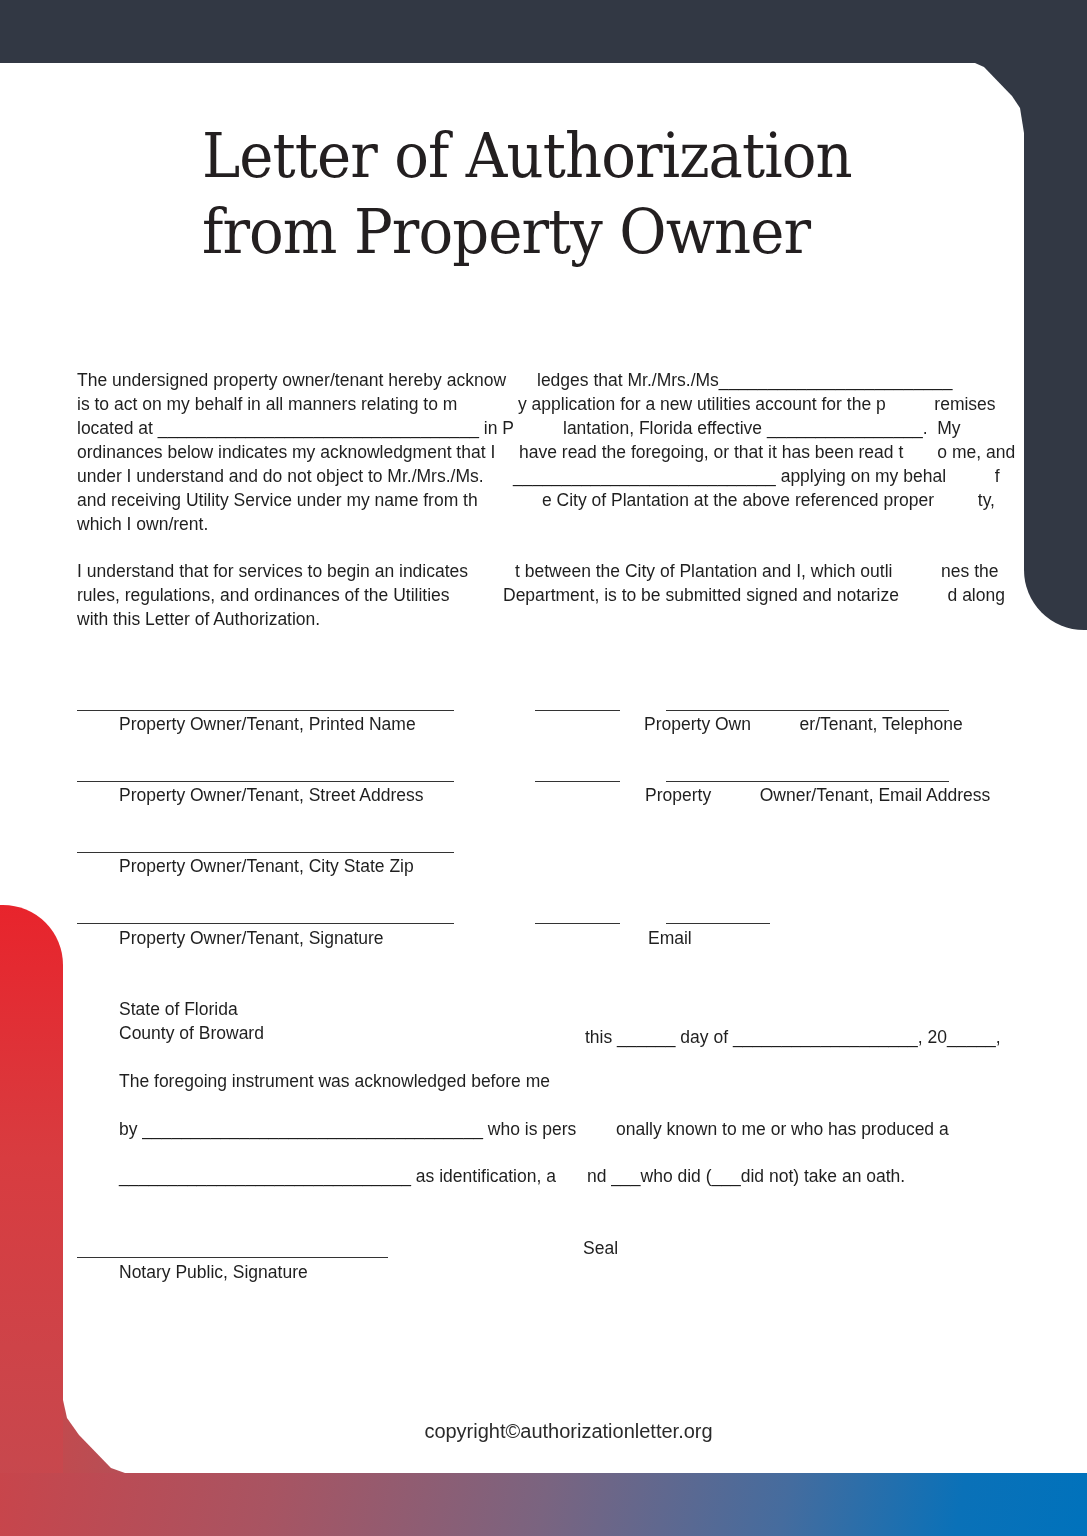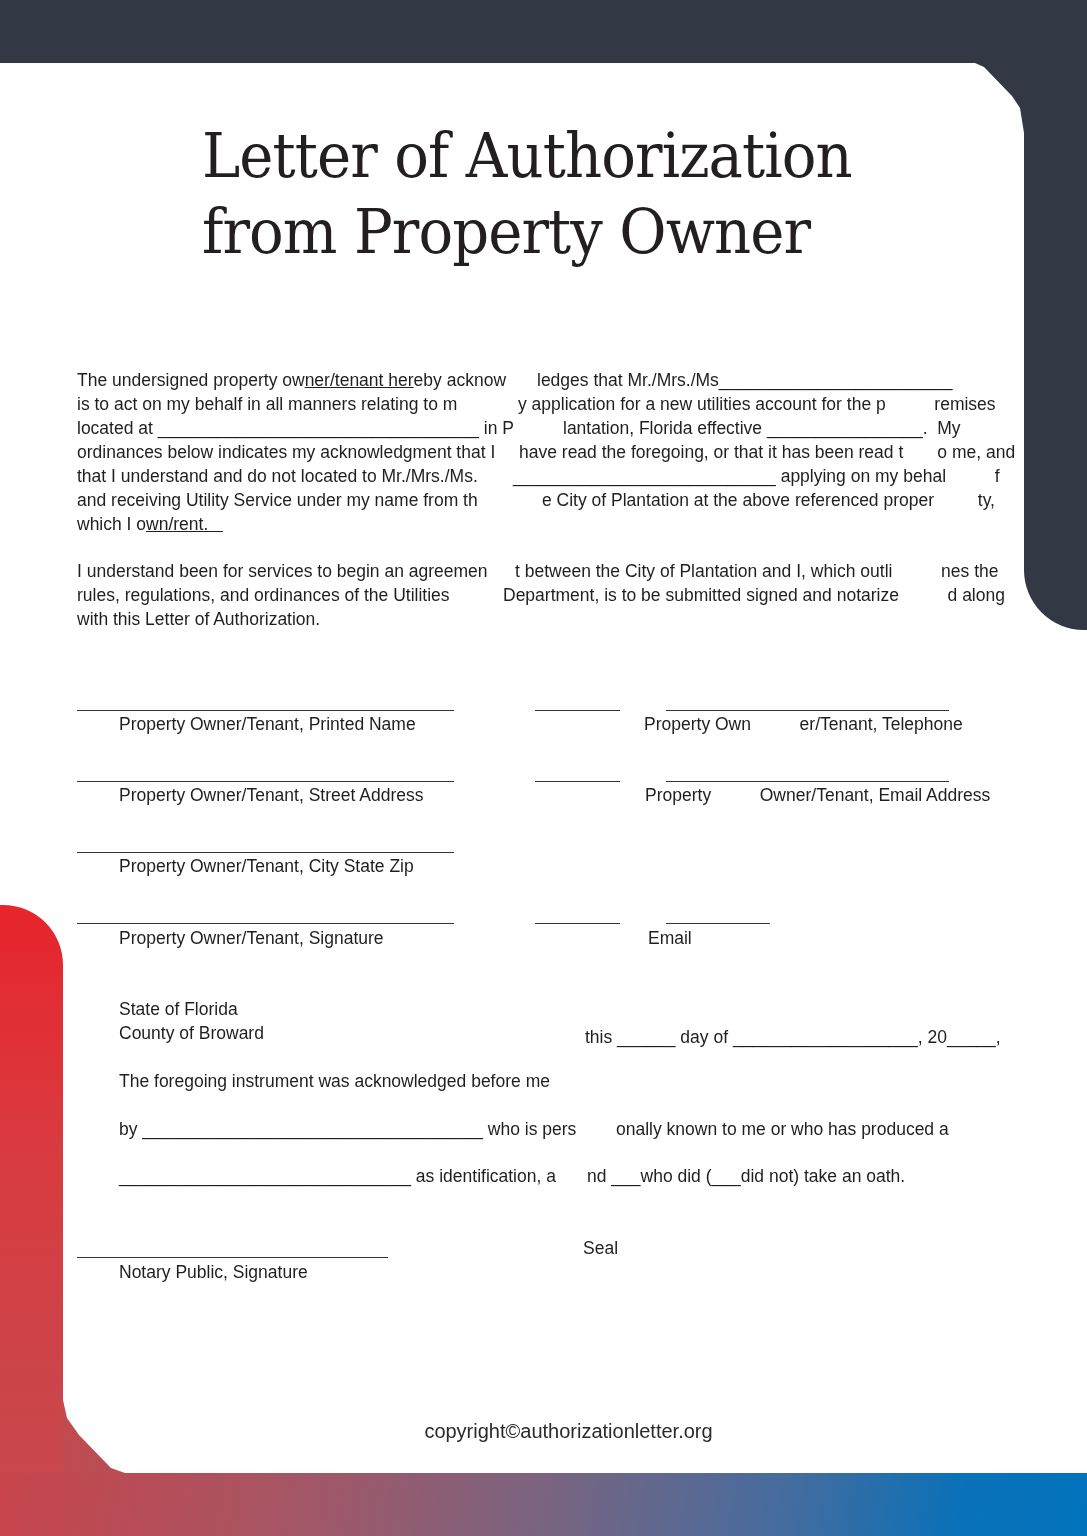--- a/index.html
+++ b/index.html
@@ -23,21 +23,21 @@
   .corner-bl { position: absolute; left: 63px; top: 1390px; width: 80px; height: 83px;
     background: linear-gradient(100deg, #c24a4e 0%, #b35058 100%); }
   .corner-bl-white { position: absolute; left: 0; top: 0; width: 80px; height: 83px; background: #ffffff;
     clip-path: polygon(0 0, 80px 0, 80px 83px, 62px 83px, 48px 78px, 16px 45px, 4px 28px, 0 10px); }
 
   .title { position: absolute; left: 202px; top: 118px; margin: 0;
     font-family: "DejaVu Serif", "Liberation Serif", serif; font-weight: normal;
     font-size: 62px; line-height: 76px; color: #231f20; letter-spacing: -1px; transform: scaleX(0.93); transform-origin: left top; }
 
   .line { position: absolute; font-size: 17.5px; line-height: 24px; white-space: pre; color: #1f1f1f; }
-  .u { text-decoration: underline; }
+  .u { }
   .rule { position: absolute; height: 0; border-top: 1px solid #333; }
   .label { position: absolute; font-size: 17.5px; line-height: 22px; white-space: pre; color: #1f1f1f; margin-left: 42px; }
   .copyright { position: absolute; left: 0; width: 1137px; top: 1420px; text-align: center; font-size: 20px; color: #2a2a2a; }
 </style>
 </head>
 <body>
 
 <div class="top-band"></div>
 <div class="right-band"></div>
 <div class="corner-tr">
@@ -60,31 +60,31 @@
 
   <div class="line" style="left:77px; top:392px;">is to act on my behalf in all manners relating to m</div>
   <div class="line" style="left:518px; top:392px;">y application for a new utilities account for the p          remises</div>
 
   <div class="line" style="left:77px; top:416px;">located at _________________________________ in P</div>
   <div class="line" style="left:563px; top:416px;">lantation, Florida effective ________________.  My</div>
 
   <div class="line" style="left:77px; top:440px;">ordinances below indicates my acknowledgment that I</div>
   <div class="line" style="left:519px; top:440px;">have read the foregoing, or that it has been read t       o me, and</div>
 
-  <div class="line" style="left:77px; top:464px;">that I understand and do not located to Mr./Mrs./Ms.</div>
+  <div class="line" style="left:77px; top:464px;">under I understand and do not object to Mr./Mrs./Ms.</div>
   <div class="line" style="left:513px; top:464px;">___________________________ applying on my behal          f</div>
 
   <div class="line" style="left:77px; top:488px;">and receiving Utility Service under my name from th</div>
   <div class="line" style="left:542px; top:488px;">e City of Plantation at the above referenced proper         ty,</div>
 
   <div class="line" style="left:77px; top:512px;"><span>which I o</span><span class="u">wn/rent.   </span></div>
 </div>
 
 <div>
-  <div class="line" style="left:77px; top:559px;">I understand been for services to begin an agreemen</div>
+  <div class="line" style="left:77px; top:559px;">I understand that for services to begin an indicates</div>
   <div class="line" style="left:515px; top:559px;">t between the City of Plantation and I, which outli          nes the</div>
   <div class="line" style="left:77px; top:583px;">rules, regulations, and ordinances of the Utilities</div>
   <div class="line" style="left:503px; top:583px;">Department, is to be submitted signed and notarize          d along</div>
   <div class="line" style="left:77px; top:607px;">with this Letter of Authorization.</div>
 </div>
 
 <div>
   <div class="rule" style="left:77px; top:710px; width:377px;"></div>
   <div class="label" style="left:77px; top:713px;">Property Owner/Tenant, Printed Name</div>
   <div class="rule" style="left:535px; top:710px; width:85px;"></div>

